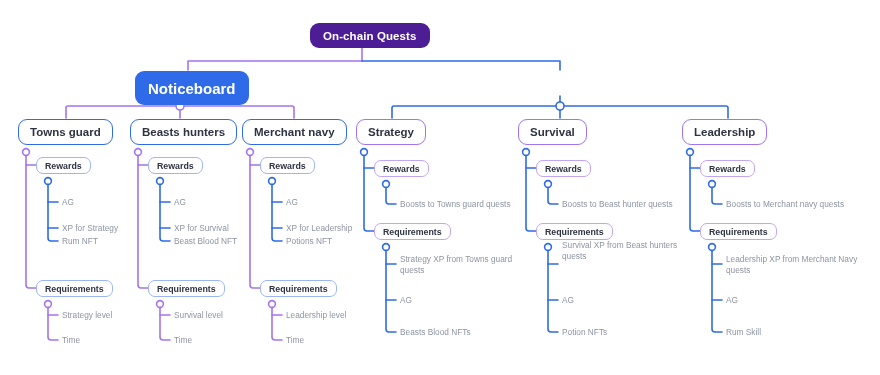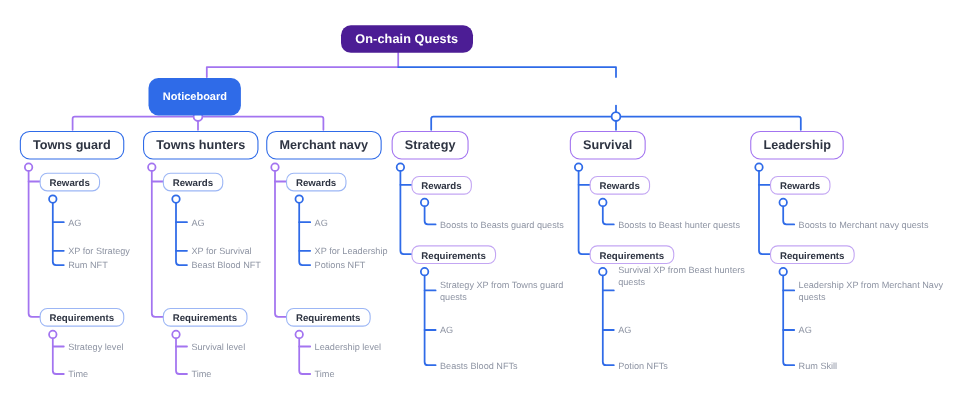--- a/index.html
+++ b/index.html
@@ -8,21 +8,21 @@
   #wires{position:absolute;left:0;top:0;width:880px;height:375px;}
 
   .node{position:absolute;box-sizing:border-box;display:flex;align-items:center;
         justify-content:center;white-space:nowrap;}
 
   
   .n-root{background:#4c1d95;color:#ffffff;border-radius:9px;font-size:11.5px;
           font-weight:700;letter-spacing:.1px;padding:0 13px;height:25px;}
 
   
-  .n-pill{border-radius:9px;color:#fff;font-size:10px;font-weight:700;
+  .n-pill{border-radius:9px;color:#fff;font-size:15px;font-weight:700;
           padding:17px 13px;height:25px;}
   .n-pill.blue{background:#2f6be8;}
   .n-pill.purple{background:#a374f0;}
 
   
   .n-cat{background:#fff;border:1.6px solid #2f6be8;border-radius:9px;color:#2e3442;
          font-size:11.5px;font-weight:700;padding:0 11px;height:26px;}
   .n-cat.purple{border-color:#a374f0;}
 
   
@@ -129,21 +129,21 @@
       <circle cx="712" cy="184" r="3.4" stroke="#2f6be8"></circle>
       <circle cx="712" cy="247" r="3.4" stroke="#2f6be8"></circle>
     </g>
   </svg>
 
   <div class="node n-root" style="left:310px;top:23px;">On-chain Quests</div>
 
   <div class="node n-pill blue" style="left:135px;top:71px;">Noticeboard</div>
 
   <div class="node n-cat" style="left:18px;top:119px;">Towns guard</div>
-  <div class="node n-cat" style="left:130px;top:119px;">Towns hunters</div>
+  <div class="node n-cat" style="left:130px;top:119px;">Beasts hunters</div>
   <div class="node n-cat" style="left:242px;top:119px;">Merchant navy</div>
 
   <div class="node n-cat purple" style="left:356px;top:119px;">Strategy</div>
   <div class="node n-cat purple" style="left:518px;top:119px;">Survival</div>
   <div class="node n-cat purple" style="left:682px;top:119px;">Leadership</div>
 
   <div class="node n-grp" style="left:36px;top:157px;">Rewards</div>
   <div class="node n-grp" style="left:36px;top:280px;">Requirements</div>
 
   <div class="node n-grp" style="left:148px;top:157px;">Rewards</div>
@@ -172,21 +172,21 @@
   <div class="leaf" style="left:174px;top:236px;width:92px;">Beast Blood NFT</div>
   <div class="leaf" style="left:174px;top:310px;width:76px;">Survival level</div>
   <div class="leaf" style="left:174px;top:335px;width:76px;">Time</div>
 
   <div class="leaf" style="left:286px;top:197px;width:78px;">AG</div>
   <div class="leaf" style="left:286px;top:223px;width:78px;">XP for Leadership</div>
   <div class="leaf" style="left:286px;top:236px;width:78px;">Potions NFT</div>
   <div class="leaf" style="left:286px;top:310px;width:78px;">Leadership level</div>
   <div class="leaf" style="left:286px;top:335px;width:78px;">Time</div>
 
-  <div class="leaf" style="left:400px;top:199px;width:130px;">Boosts to Beasts guard quests</div>
+  <div class="leaf" style="left:400px;top:199px;width:130px;">Boosts to Towns guard quests</div>
   <div class="leaf" style="left:400px;top:254px;width:115px;">Strategy XP from Towns guard quests</div>
   <div class="leaf" style="left:400px;top:295px;width:115px;">AG</div>
   <div class="leaf" style="left:400px;top:327px;width:115px;">Beasts Blood NFTs</div>
 
   <div class="leaf" style="left:562px;top:199px;width:130px;">Boosts to Beast hunter quests</div>
   <div class="leaf" style="left:562px;top:240px;width:118px;">Survival XP from Beast hunters quests</div>
   <div class="leaf" style="left:562px;top:295px;width:118px;">AG</div>
   <div class="leaf" style="left:562px;top:327px;width:118px;">Potion NFTs</div>
 
   <div class="leaf" style="left:726px;top:199px;width:140px;">Boosts to Merchant navy quests</div>

